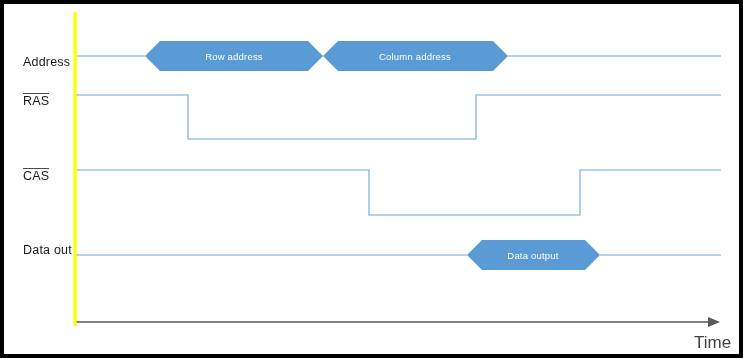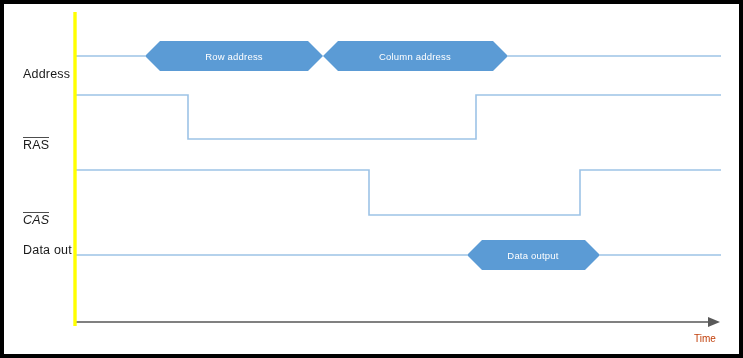--- a/index.html
+++ b/index.html
@@ -38,26 +38,25 @@
     color: #1a1a1a;
     letter-spacing: 0.2px;
     white-space: nowrap;
     text-align: left;
     line-height: 1;
   }
   .sig-label .ovl {
     display: inline-block;
     border-top: 1px solid #4d4d4d;
     padding-top: 1px;
-    margin-top: 44px;
   }
   .axis-label {
     position: absolute;
-    font-size: 10px;
-    color: #c2410c;
+    font-size: 17px;
+    color: #404040;
     white-space: nowrap;
     line-height: 1;
   }
   .bus-text {
     font-size: 9.5px;
     fill: #ffffff;
     font-family: "Liberation Sans", sans-serif;
     letter-spacing: 0.2px;
   }
 </style>
@@ -97,27 +96,27 @@
 
       <g>
         <line x1="71" y1="318" x2="708" y2="318" stroke="#808080" stroke-width="1.8"></line>
         <polygon points="716,318 704,313 704,323" fill="#595959"></polygon>
       </g>
 
       <line x1="71" y1="8" x2="71" y2="322" stroke="#ffff00" stroke-width="3.4"></line>
 
     </svg>
 
-    <div class="sig-label" style="left:19px; top:64px;">Address</div>
+    <div class="sig-label" style="left:19px; top:52px;">Address</div>
 
     <div class="sig-label" style="left:19px; top:89px;">
       <span class="ovl">RAS</span>
     </div>
 
-    <div class="sig-label" style="left:19px; top:164px;font-style:italic;">
+    <div class="sig-label" style="left:19px; top:164px;">
       <span class="ovl">CAS</span>
     </div>
 
     <div class="sig-label" style="left:19px; top:240px;">Data out</div>
 
     <div class="axis-label" style="left:690px; top:330px;">Time</div>
 
   </div>
 </div>
 

